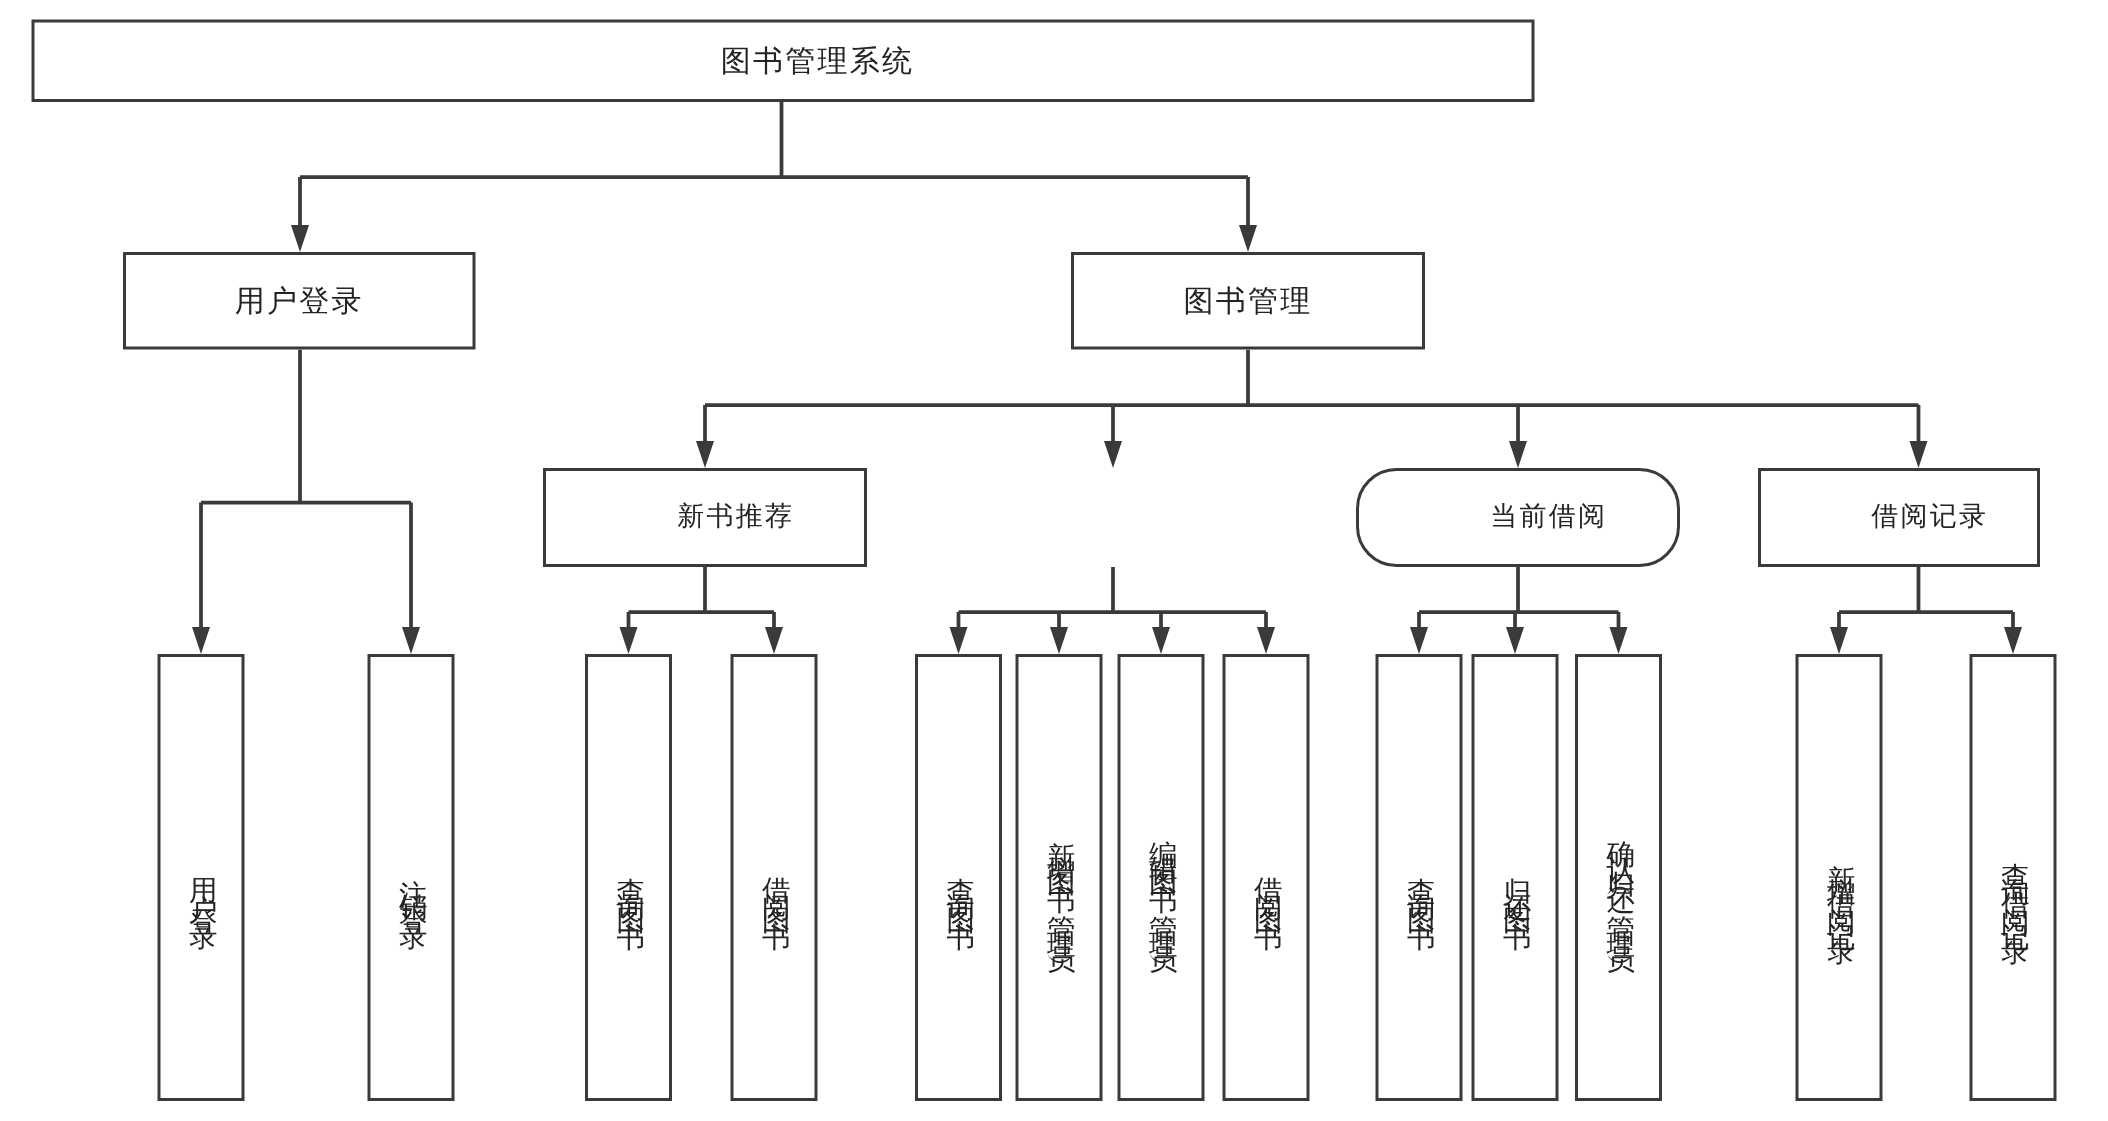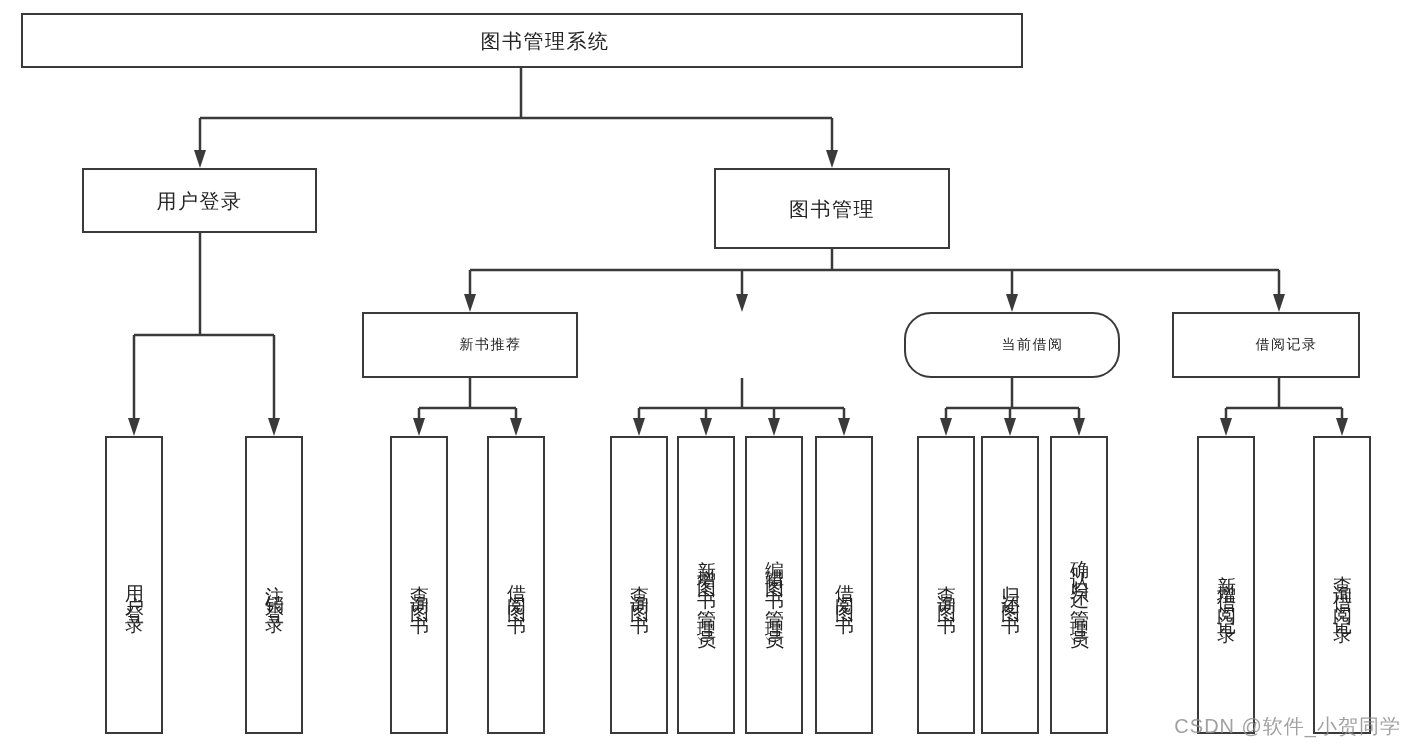--- a/index.html
+++ b/index.html
@@ -14,21 +14,21 @@
     position: absolute; z-index: 2;
     background: #ffffff;
     border: 2.5px solid #3a3a3a;
     display: flex; align-items: center; justify-content: center;
     color: #242424;
     font-size: 20px;
     letter-spacing: 1.5px;
     line-height: 1.1;
     white-space: nowrap;
   }
-  .node.lvl3 { font-size: 14px; padding-left: 41px; }
+  .node.lvl3 { font-size: 18px; padding-left: 41px; }
   .node.vert {
     font-size: 19px;
   }
   .node.vert .vlabel {
     writing-mode: vertical-rl;
     text-orientation: mixed;
     letter-spacing: 10px;
     margin-bottom: -10px; 
     white-space: nowrap;
   }
@@ -95,21 +95,21 @@
     </g>
   </svg>
 
   <div class="node" style="left:21px; top:13px; width:1002px; height:55px;padding-left:46px;">
     <span>图书管理系统</span>
   </div>
 
   <div class="node" style="left:82px; top:168px; width:235px; height:65px;">
     <span>用户登录</span>
   </div>
-  <div class="node" style="left:714px; top:168px; width:236px; height:81px;">
+  <div class="node" style="left:714px; top:168px; width:236px; height:65px;">
     <span>图书管理</span>
   </div>
 
   <div class="node lvl3" style="left:362px; top:312px; width:216px; height:66px;">
     <span>新书推荐</span>
   </div>
   <div class="node lvl3" style="left:904px; top:312px; width:216px; height:66px;border-radius:27px;">
     <span>当前借阅</span>
   </div>
   <div class="node lvl3" style="left:1172px; top:312px; width:188px; height:66px;">
@@ -153,15 +153,14 @@
     <span class="vlabel">确认归还（管理员）</span>
   </div>
 
   <div class="node vert" style="left:1197px; top:436px; width:58px; height:298px;">
     <span class="vlabel">新增借阅记录</span>
   </div>
   <div class="node vert" style="left:1313px; top:436px; width:58px; height:298px;">
     <span class="vlabel">查询借阅记录</span>
   </div>
 
-  <div class="watermark">CSDN @软件_小贺同学</div>
 
 </div>
 
 </body></html>

